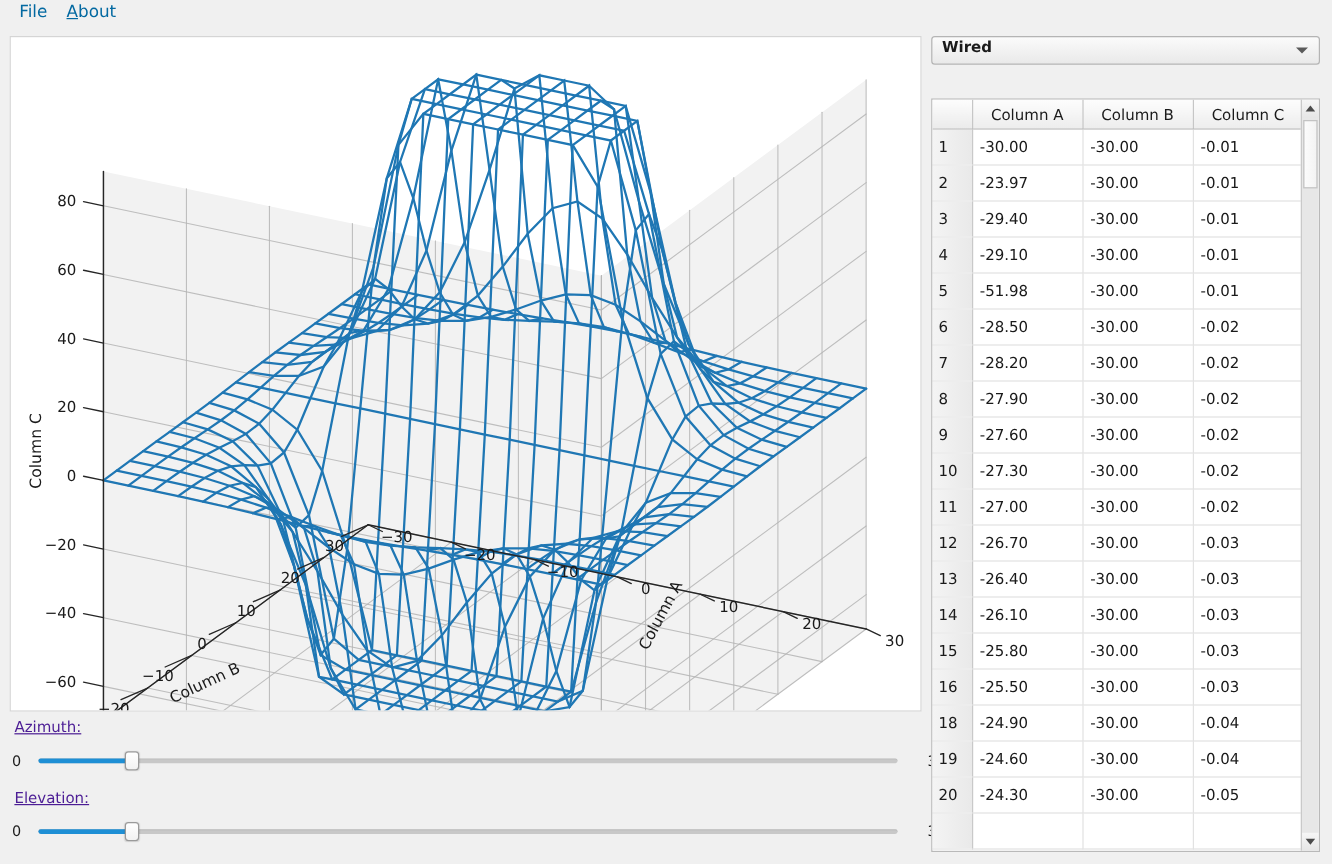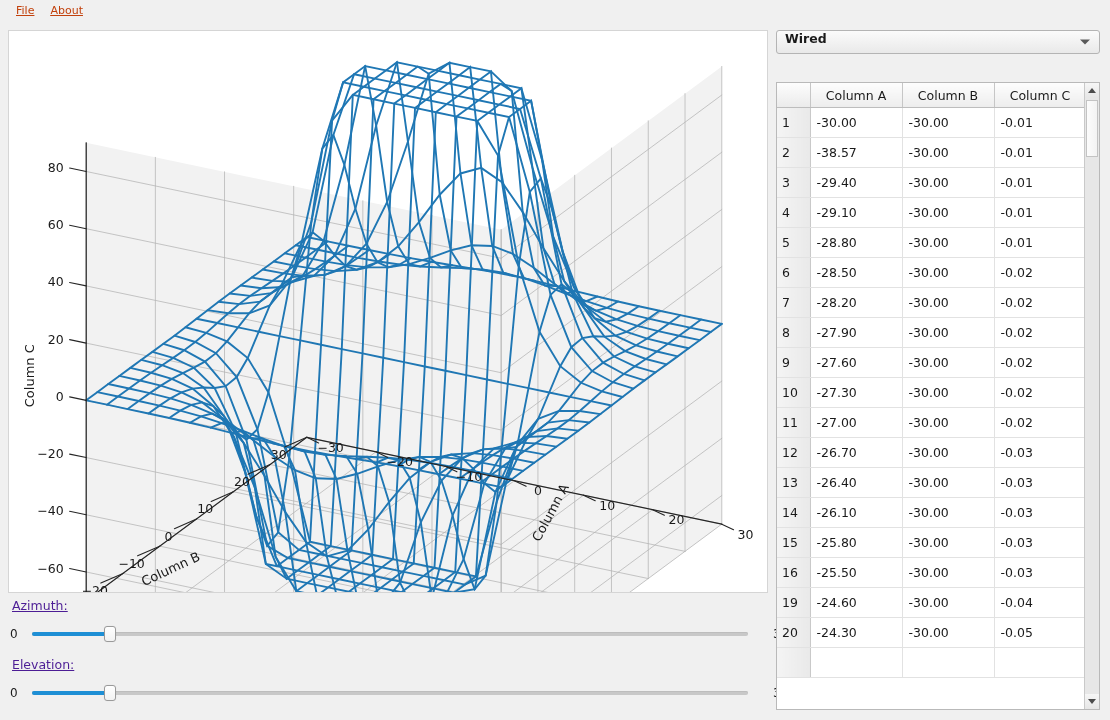--- a/index.html
+++ b/index.html
@@ -26,27 +26,26 @@
     position: absolute;
     left: 0; top: 0;
     width: 1110px; height: 21px;
     background: #f0f0f0;
     display: flex;
     align-items: center;
     padding-left: 9px;
     box-sizing: border-box;
   }
   .menubar-item {
-    font-size: 11px;
-    color: #c2410c;
+    font-size: 14px;
+    color: #0369a1;
     padding: 2px 7px 2px 7px;
     margin-right: 2px;
     cursor: default;
     line-height: 15px;
-    text-decoration: underline;
   }
   .menubar-item.mnemonic > .mn {
     text-decoration: underline;
   }
 
   
   .plot-panel {
     position: absolute;
     left: 8px; top: 30px;
     width: 760px; height: 563px;
@@ -468,39 +467,39 @@
           </thead>
           <tbody id="table-body">
               <tr>
                 <td class="rowhdr">1</td>
                 <td>-30.00</td>
                 <td>-30.00</td>
                 <td>-0.01</td>
               </tr>
               <tr>
                 <td class="rowhdr">2</td>
-                <td>-38.57</td>
+                <td>-23.97</td>
                 <td>-30.00</td>
                 <td>-0.01</td>
               </tr>
               <tr>
                 <td class="rowhdr">3</td>
                 <td>-29.40</td>
                 <td>-30.00</td>
                 <td>-0.01</td>
               </tr>
               <tr>
                 <td class="rowhdr">4</td>
                 <td>-29.10</td>
                 <td>-30.00</td>
                 <td>-0.01</td>
               </tr>
               <tr>
                 <td class="rowhdr">5</td>
-                <td>-28.80</td>
+                <td>-51.98</td>
                 <td>-30.00</td>
                 <td>-0.01</td>
               </tr>
               <tr>
                 <td class="rowhdr">6</td>
                 <td>-28.50</td>
                 <td>-30.00</td>
                 <td>-0.02</td>
               </tr>
               <tr>
@@ -555,20 +554,26 @@
                 <td class="rowhdr">15</td>
                 <td>-25.80</td>
                 <td>-30.00</td>
                 <td>-0.03</td>
               </tr>
               <tr>
                 <td class="rowhdr">16</td>
                 <td>-25.50</td>
                 <td>-30.00</td>
                 <td>-0.03</td>
+              </tr>
+              <tr>
+                <td class="rowhdr">18</td>
+                <td>-24.90</td>
+                <td>-30.00</td>
+                <td>-0.04</td>
               </tr>
               <tr>
                 <td class="rowhdr">19</td>
                 <td>-24.60</td>
                 <td>-30.00</td>
                 <td>-0.04</td>
               </tr>
               <tr>
                 <td class="rowhdr">20</td>
                 <td>-24.30</td>

